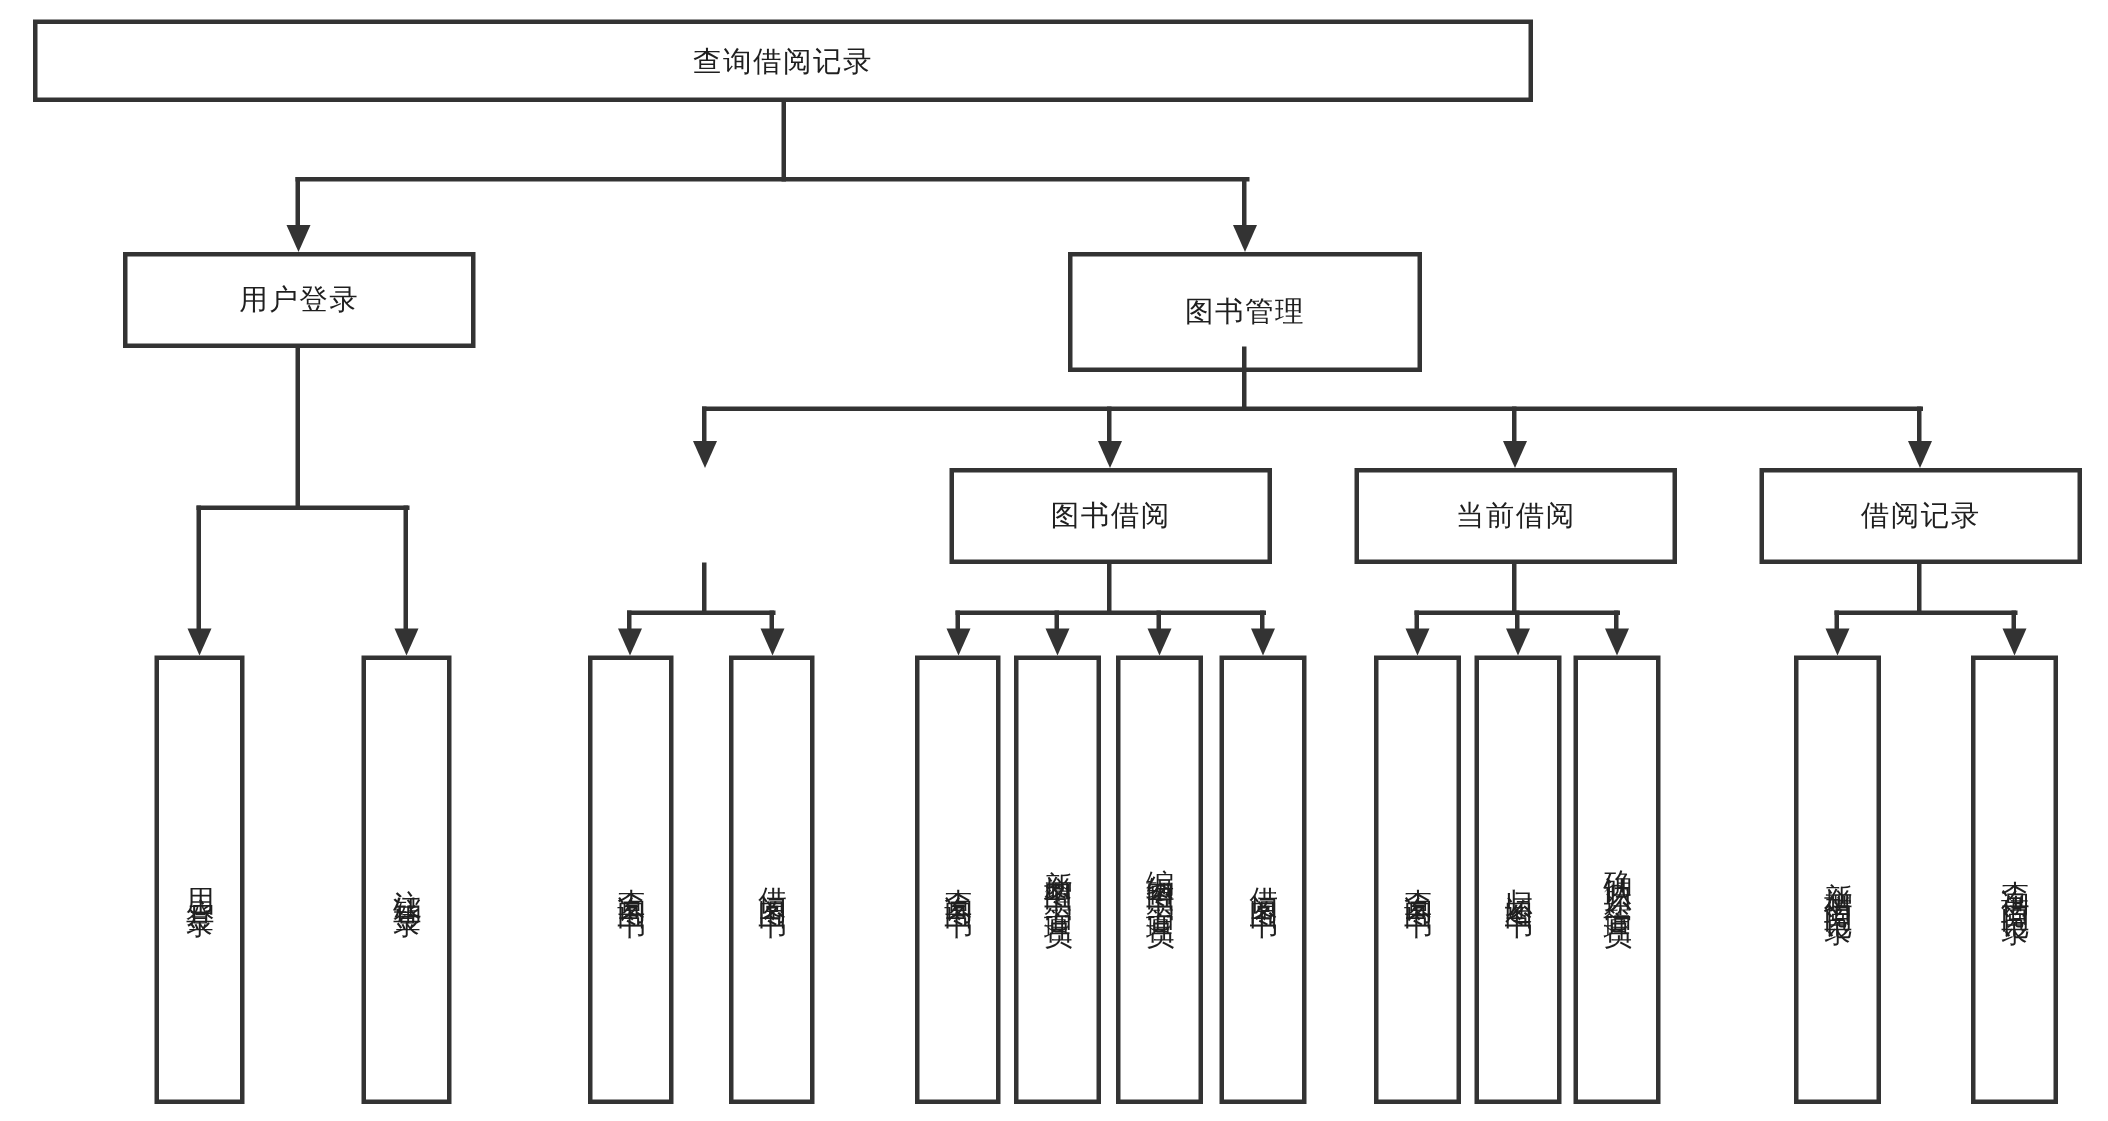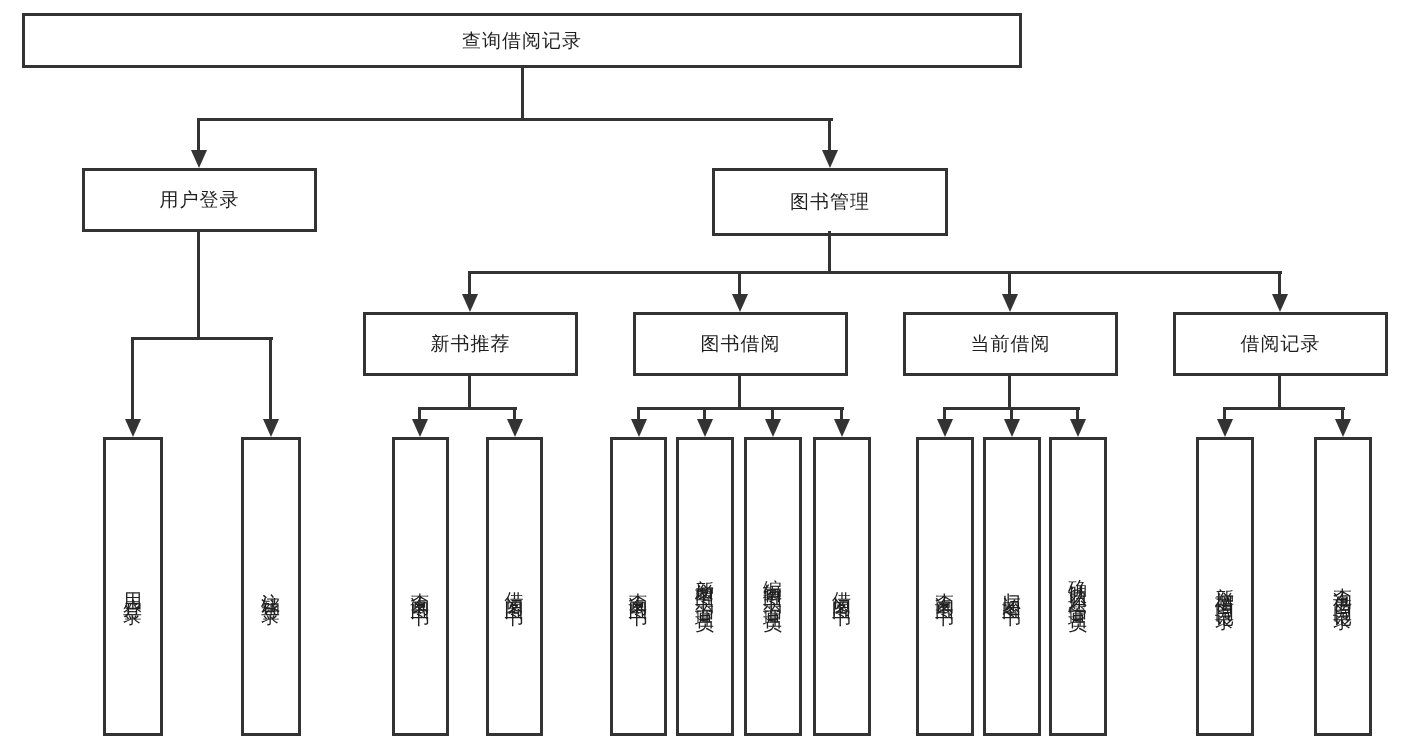--- a/index.html
+++ b/index.html
@@ -60,27 +60,24 @@
 
 <div class="canvas">
 
   <div class="box" style="left:22px; top:13px; width:1000px; height:55px;">
     <span>查询借阅记录</span>
   </div>
 
   <div class="box" style="left:82px; top:168px; width:235px; height:64px;">
     <span>用户登录</span>
   </div>
-  <div class="box" style="left:712px; top:168px; width:236px; height:68px;">
+  <div class="box" style="left:712px; top:168px; width:236px; height:80px;">
     <span>图书管理</span>
   </div>
 
-  <div class="box" style="left:363px; top:312px; width:215px; height:64px;">
-    <span>新书推荐</span>
-  </div>
   <div class="box" style="left:633px; top:312px; width:215px; height:64px;">
     <span>图书借阅</span>
   </div>
   <div class="box" style="left:1173px; top:312px; width:215px; height:64px;">
     <span>借阅记录</span>
   </div>
   <div class="box" style="left:903px; top:312px; width:215px; height:64px;">
     <span>当前借阅</span>
   </div>
 

